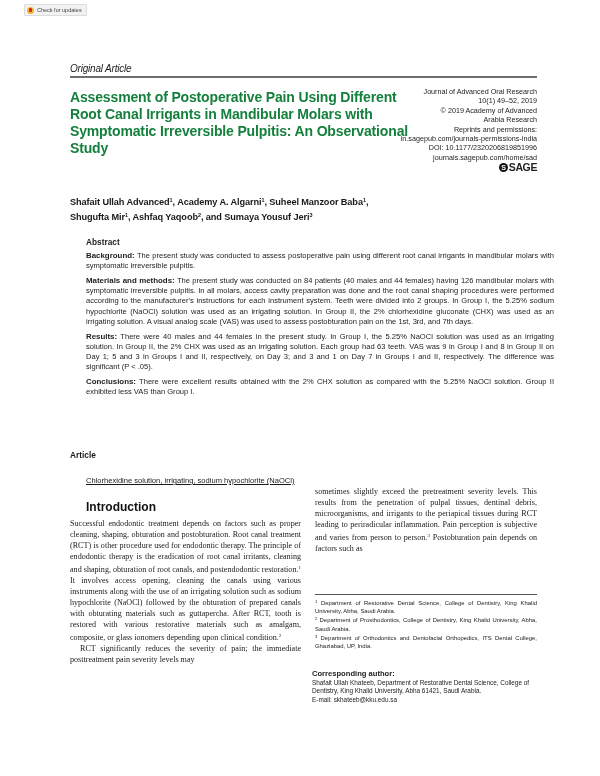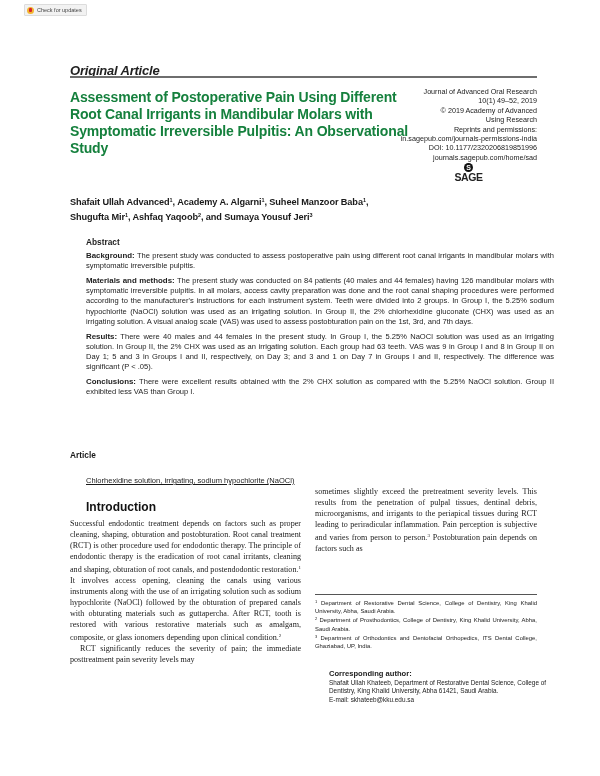--- a/index.html
+++ b/index.html
@@ -12,32 +12,32 @@
     
     .cfu {
       left: 24px; top: 4px; height: 10px; padding: 0 4px 0 2px;
       background: #f2f2f2; border: 1px solid #dcdcdc; border-radius: 1px;
       display: flex; align-items: center; gap: 3px;
       font-size: 5.5px; color: #444;
     }
     .cfu-icon { width: 7px; height: 7px; border-radius: 50%; background: #f2b631; position: relative; }
     .cfu-icon::after { content: ""; position: absolute; left: 2px; top: 1px; width: 3px; height: 4px; background: #d7262b; border-radius: 1px; }
 
-    .section-label { left: 70px; top: 63px; font-size: 13px; font-style: italic; font-weight: bold; color: #222; letter-spacing: -0.2px; }
+    .section-label { left: 70px; top: 63px; font-size: 10px; font-style: italic; font-weight: normal; color: #222; letter-spacing: -0.2px; }
     .top-rule { left: 70px; top: 76px; width: 467px; height: 2px; background: #6e6e6e; }
 
     .title {
       left: 70px; top: 89px; width: 350px;
       font-size: 14px; font-weight: bold; line-height: 17px; color: #15803d; letter-spacing: -0.15px;
     }
     .meta {
       left: 400px; top: 87px; width: 137px; text-align: right;
       font-size: 7.2px; line-height: 9.4px; color: #222;
     }
-    .sage { display: flex; justify-content: flex-end; align-items: center; gap: 1px; font-weight: bold; font-size: 10.5px; letter-spacing: -0.4px; margin-top: 1px; flex-direction: column; }
+    .sage { display: flex; justify-content: flex-end; align-items: center; gap: 1px; font-weight: bold; font-size: 10.5px; letter-spacing: -0.4px; margin-top: 1px; }
     .sage-mark { width: 9px; height: 9px; border-radius: 50%; background: #111; color: #fff; font-size: 7px; line-height: 9px; text-align: center; }
 
     .authors {
       left: 70px; top: 194px; width: 460px;
       font-size: 9.2px; font-weight: bold; line-height: 13px; color: #1a1a1a; letter-spacing: -0.1px;
     }
     .authors sup { font-size: 5.5px; vertical-align: 3px; }
 
     .abstract { left: 70px; top: 237px; width: 468px; font-size: 7.55px; line-height: 10.1px; color: #1d1d1d; margin-left: 16px; }
     .abstract h3 { margin: 0 0 4px 0; font-size: 8.3px; font-weight: bold; }
@@ -55,42 +55,42 @@
     .col .indent { text-indent: 10px; }
     .col sup { font-size: 5px; vertical-align: 3px; }
     .col-left { left: 70px; top: 518px; width: 231px; }
     .col-right { left: 315px; top: 486px; width: 222px; }
 
     .fn-rule { left: 315px; top: 594px; width: 222px; height: 1px; background: #555; }
     .footnotes { left: 315px; top: 598px; width: 222px; font-size: 5.9px; line-height: 8.2px; color: #222; text-align: justify; }
     .footnotes p { margin: 0; }
     .footnotes sup { font-size: 4px; vertical-align: 2px; }
 
-    .corr { left: 329px; top: 670px; width: 222px; font-size: 6.4px; line-height: 8.6px; color: #222; }
+    .corr { left: 312px; top: 670px; width: 222px; font-size: 6.4px; line-height: 8.6px; color: #222; }
     .corr h4 { margin: 0; font-size: 7.6px; font-weight: bold; }
     .corr p { margin: 0; }
   </style>
 </head>
 <body>
 
 <div class="abs cfu">
   <span class="cfu-icon"></span>
   <span>Check for updates</span>
 </div>
 
 <div class="abs section-label">Original Article</div>
 <div class="abs top-rule"></div>
 
 <div class="abs title">Assessment of Postoperative Pain Using Different Root Canal Irrigants in Mandibular Molars with Symptomatic Irreversible Pulpitis: An Observational Study</div>
 
 <div class="abs meta">
   <div>Journal of Advanced Oral Research</div>
   <div>10(1) 49–52, 2019</div>
   <div>© 2019 Academy of Advanced</div>
-  <div>Using Research</div>
+  <div>Arabia Research</div>
   <div>Reprints and permissions:</div>
   <div>in.sagepub.com/journals-permissions-india</div>
   <div>DOI: 10.1177/2320206819851996</div>
   <div>journals.sagepub.com/home/sad</div>
   <div class="sage">
     <span class="sage-mark">S</span>
     <span>SAGE</span>
   </div>
 </div>
 

